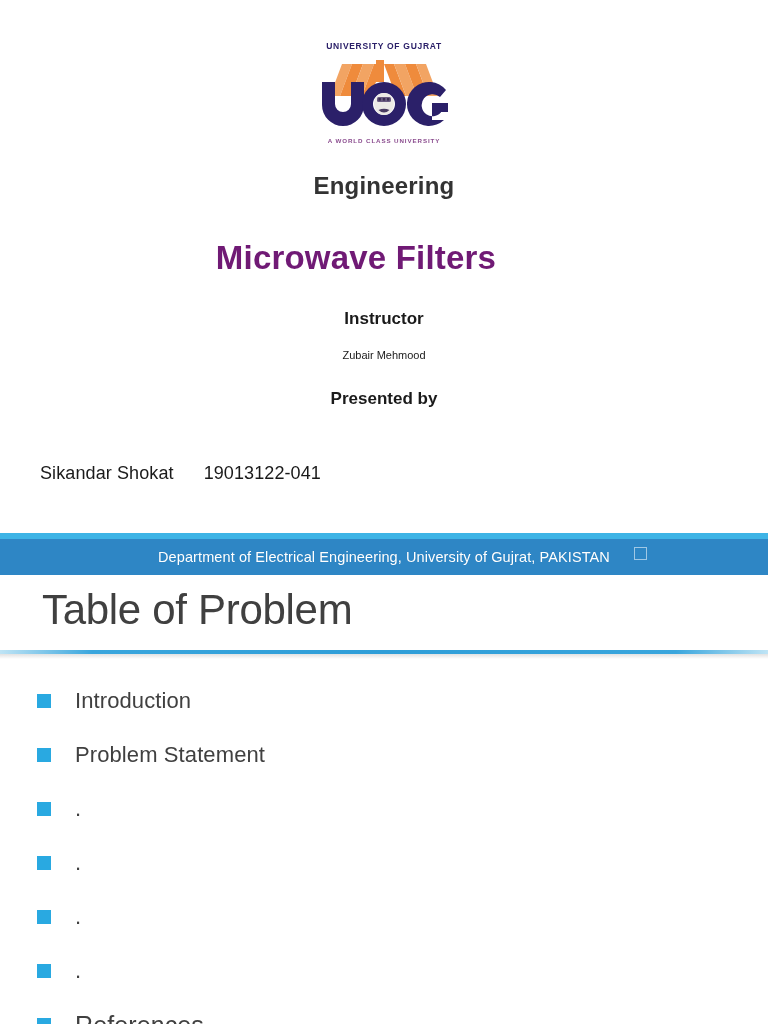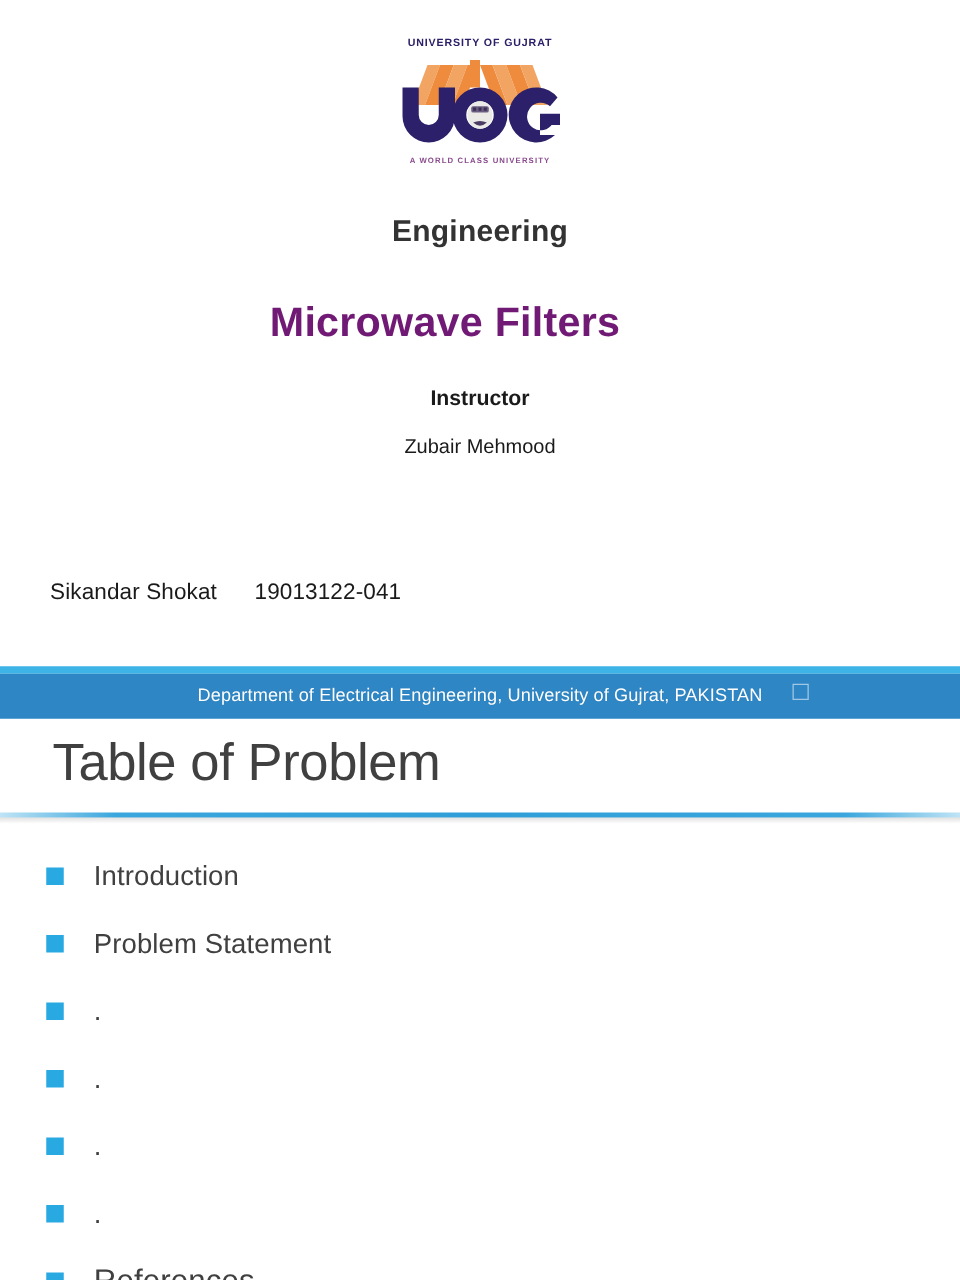--- a/index.html
+++ b/index.html
@@ -39,20 +39,21 @@
     top: 24px;
     width: 768px;
     height: 110px;
     display: flex;
     justify-content: center;
   }
   .logo {
     position: relative;
     width: 152px;
     height: 110px;
+    margin-top: 12px;
   }
   .logo-top-text {
     position: absolute;
     left: 0;
     top: 5px;
     width: 152px;
     text-align: center;
     font-size: 8.5px;
     font-weight: bold;
     letter-spacing: 0.7px;
@@ -113,21 +114,21 @@
     font-size: 17px;
     font-weight: bold;
     color: #1a1a1a;
   }
   .t-instructor-name {
     position: absolute;
     left: 0;
     top: 349px;
     width: 768px;
     text-align: center;
-    font-size: 16px;
+    font-size: 11px;
     font-weight: normal;
     color: #1a1a1a;
   }
   .t-presented-label {
     position: absolute;
     left: 0;
     top: 389px;
     width: 768px;
     text-align: center;
     font-size: 17px;
@@ -318,20 +319,21 @@
     </div>
 
     <div class="t-presentation">Engineering</div>
 
     <div class="t-maintitle">Microwave Filters</div>
 
     <div class="t-instructor-label">Instructor</div>
 
     <div class="t-instructor-name">Zubair Mehmood</div>
 
+    <div class="t-presented-label">Presented by</div>
 
     <div class="students">
       <div class="student-row">
         <span class="s-name">Sikandar Shokat</span><span>&nbsp;&nbsp;&nbsp;&nbsp;&nbsp;&nbsp;</span><span class="s-roll">19013122-041</span>
       </div>
       <div class="student-row">
         <span class="s-name">Sabih Haider</span><span>&nbsp;&nbsp;&nbsp;&nbsp;&nbsp;&nbsp;</span><span class="s-roll">1913122-042</span>
       </div>
     </div>
 

